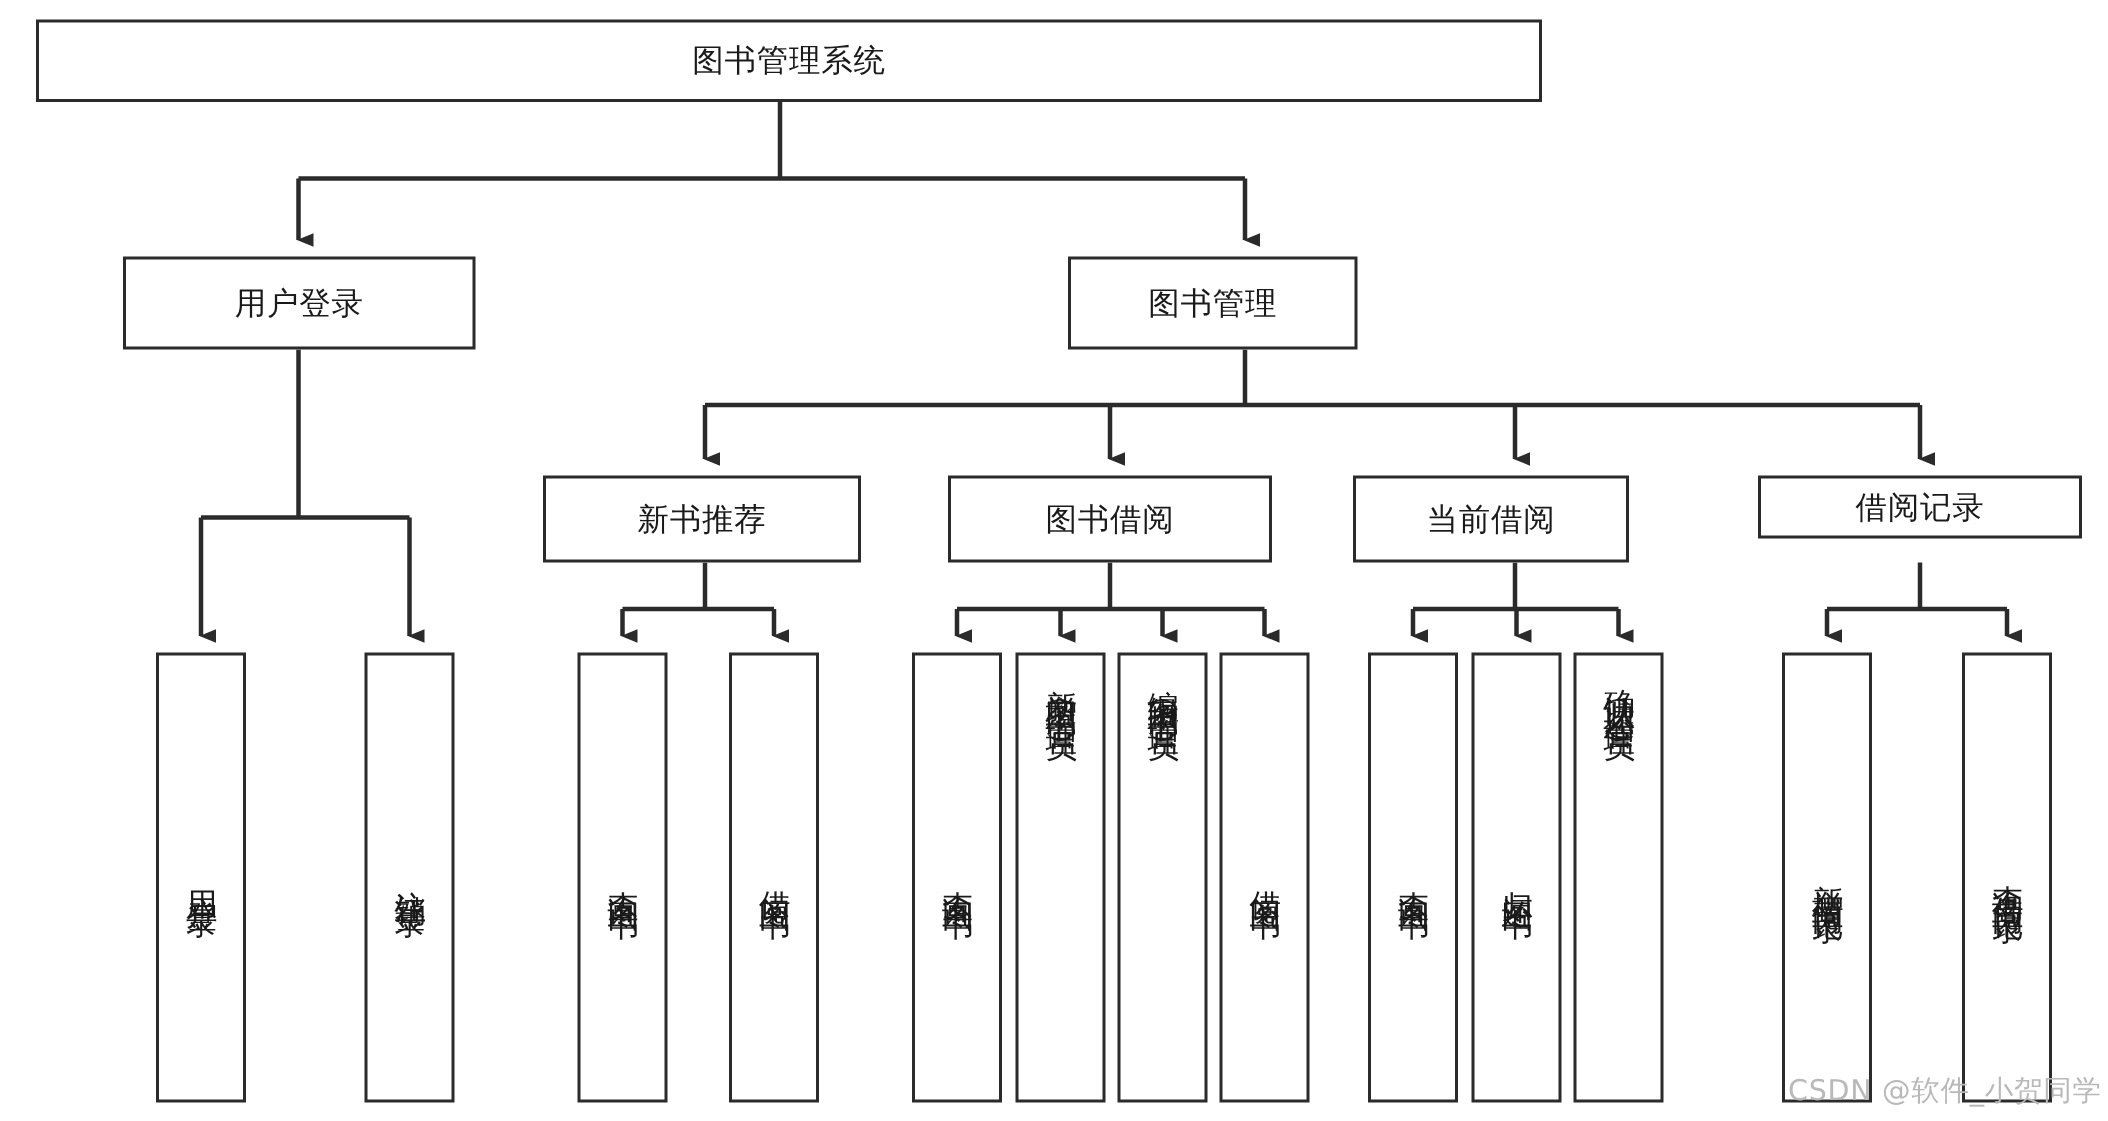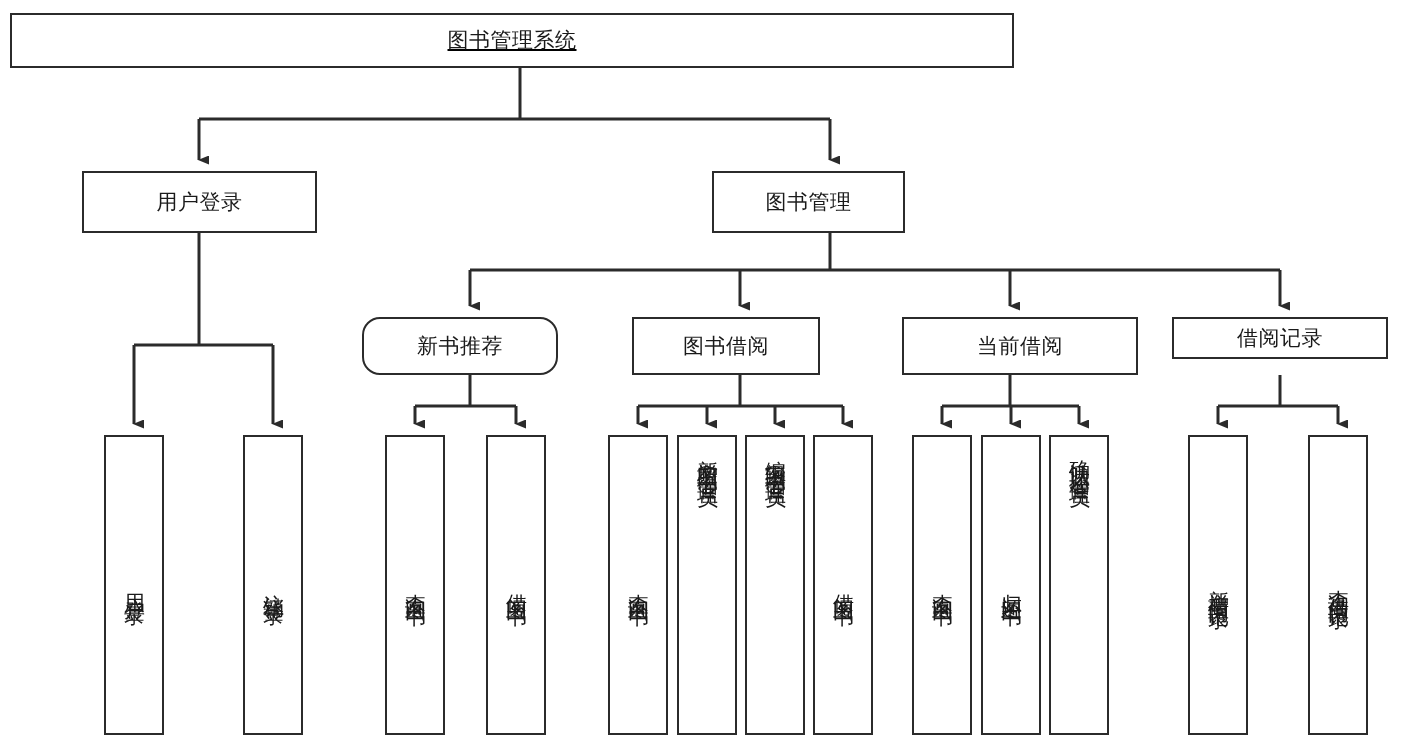--- a/index.html
+++ b/index.html
@@ -119,40 +119,40 @@
       <line x1="1011" y1="406" x2="1011" y2="424" marker-end="url(#arrowhead)"></line>
       <line x1="1079" y1="406" x2="1079" y2="424" marker-end="url(#arrowhead)"></line>
 
       <line x1="1280" y1="375" x2="1280" y2="406"></line>
       <line x1="1218" y1="406" x2="1338" y2="406"></line>
       <line x1="1218" y1="406" x2="1218" y2="424" marker-end="url(#arrowhead)"></line>
       <line x1="1338" y1="406" x2="1338" y2="424" marker-end="url(#arrowhead)"></line>
     </g>
   </svg>
 
-  <div class="node-box" id="node-root" style="left: 10px; top: 13px; width: 1004px; height: 55px; text-decoration: underline;">
+  <div class="node-box" id="node-root" style="left: 24px; top: 13px; width: 1004px; height: 55px;">
     <span class="node-label-h">图书管理系统</span>
   </div>
 
   <div id="nodes-level2">
       <div class="node-box" style="left: 82px; top: 171px; width: 235px; height: 62px;">
         <span class="node-label-h">用户登录</span>
       </div>
       <div class="node-box" style="left: 712px; top: 171px; width: 193px; height: 62px;">
         <span class="node-label-h">图书管理</span>
       </div>
     </div>
   <div id="nodes-level3">
-      <div class="node-box" style="left: 362px; top: 317px; width: 196px; height: 58px; border-radius: 18px;">
+      <div class="node-box" style="left: 362px; top: 317px; width: 212px; height: 58px;">
         <span class="node-label-h">新书推荐</span>
       </div>
-      <div class="node-box" style="left: 632px; top: 317px; width: 188px; height: 58px;">
+      <div class="node-box" style="left: 632px; top: 317px; width: 216px; height: 58px;">
         <span class="node-label-h">图书借阅</span>
       </div>
-      <div class="node-box" style="left: 902px; top: 317px; width: 236px; height: 58px;">
+      <div class="node-box" style="left: 902px; top: 317px; width: 184px; height: 58px;">
         <span class="node-label-h">当前借阅</span>
       </div>
       <div class="node-box" style="left: 1172px; top: 317px; width: 216px; height: 42px;">
         <span class="node-label-h">借阅记录</span>
       </div>
     </div>
   <div id="nodes-leaves">
       <div class="node-box vertical centered" style="left: 104px; top: 435px; width: 60px; height: 300px;">
         <span class="node-label-v">用户登录</span>
       </div>
@@ -187,14 +187,15 @@
         <span class="node-label-v">确认归还（管理员）</span>
       </div>
       <div class="node-box vertical centered" style="left: 1188px; top: 435px; width: 60px; height: 300px;">
         <span class="node-label-v">新增借阅记录</span>
       </div>
       <div class="node-box vertical centered" style="left: 1308px; top: 435px; width: 60px; height: 300px;">
         <span class="node-label-v">查询借阅记录</span>
       </div>
     </div>
 
+  <div class="watermark" style="left: 1192px; top: 714px; color: rgb(185, 185, 185);">CSDN @软件_小贺同学</div>
 
 </div>
 
 </body></html>

